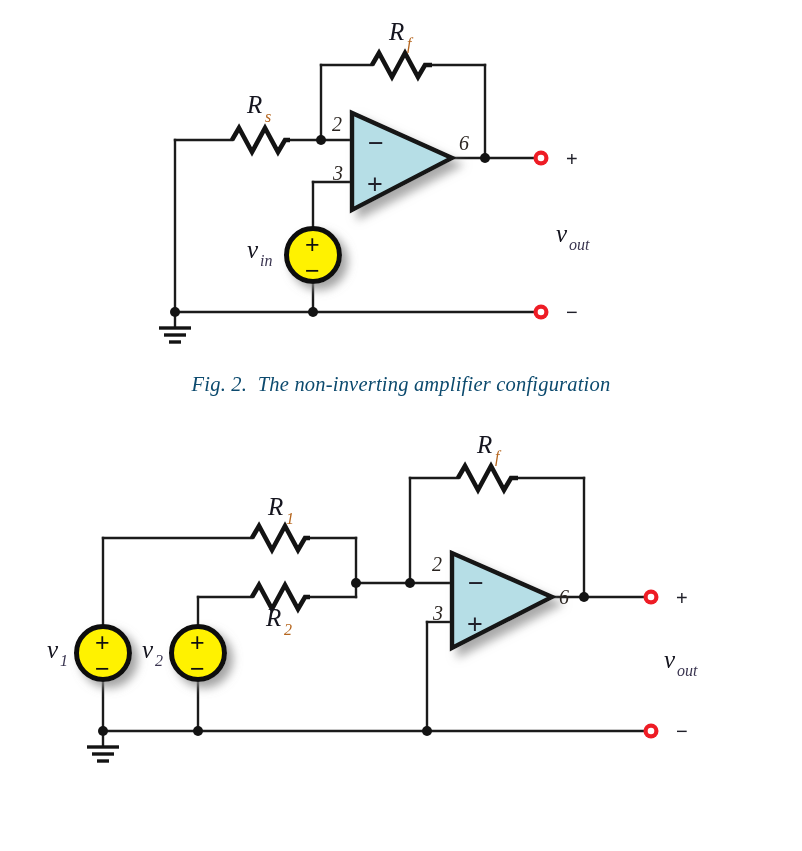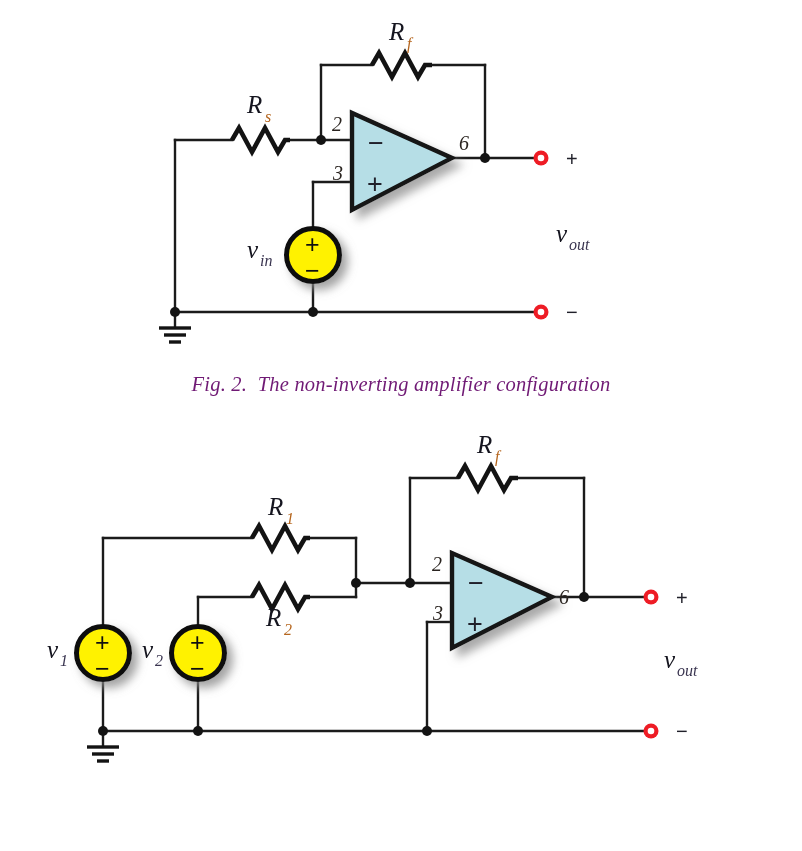--- a/index.html
+++ b/index.html
@@ -28,21 +28,21 @@
   #fig2-block { top: 0px; height: 415px; }
   #fig3-block { top: 415px; height: 436px; }
 
   .fig-svg { display: block; }
 
   .caption {
     text-align: center;
     font-family: "Liberation Serif", serif;
     font-style: italic;
     font-size: 20.5px;
-    color: #701a75;
+    color: #0c4a6e;
     letter-spacing: 0.2px;
     white-space: pre;
   }
   #fig2-caption { position: absolute; top: 373px; left: 0; width: 802px; }
 
   
   text { font-family: "Liberation Serif", serif; }
   .lbl-main {
     font-style: italic;
     font-size: 25px;

